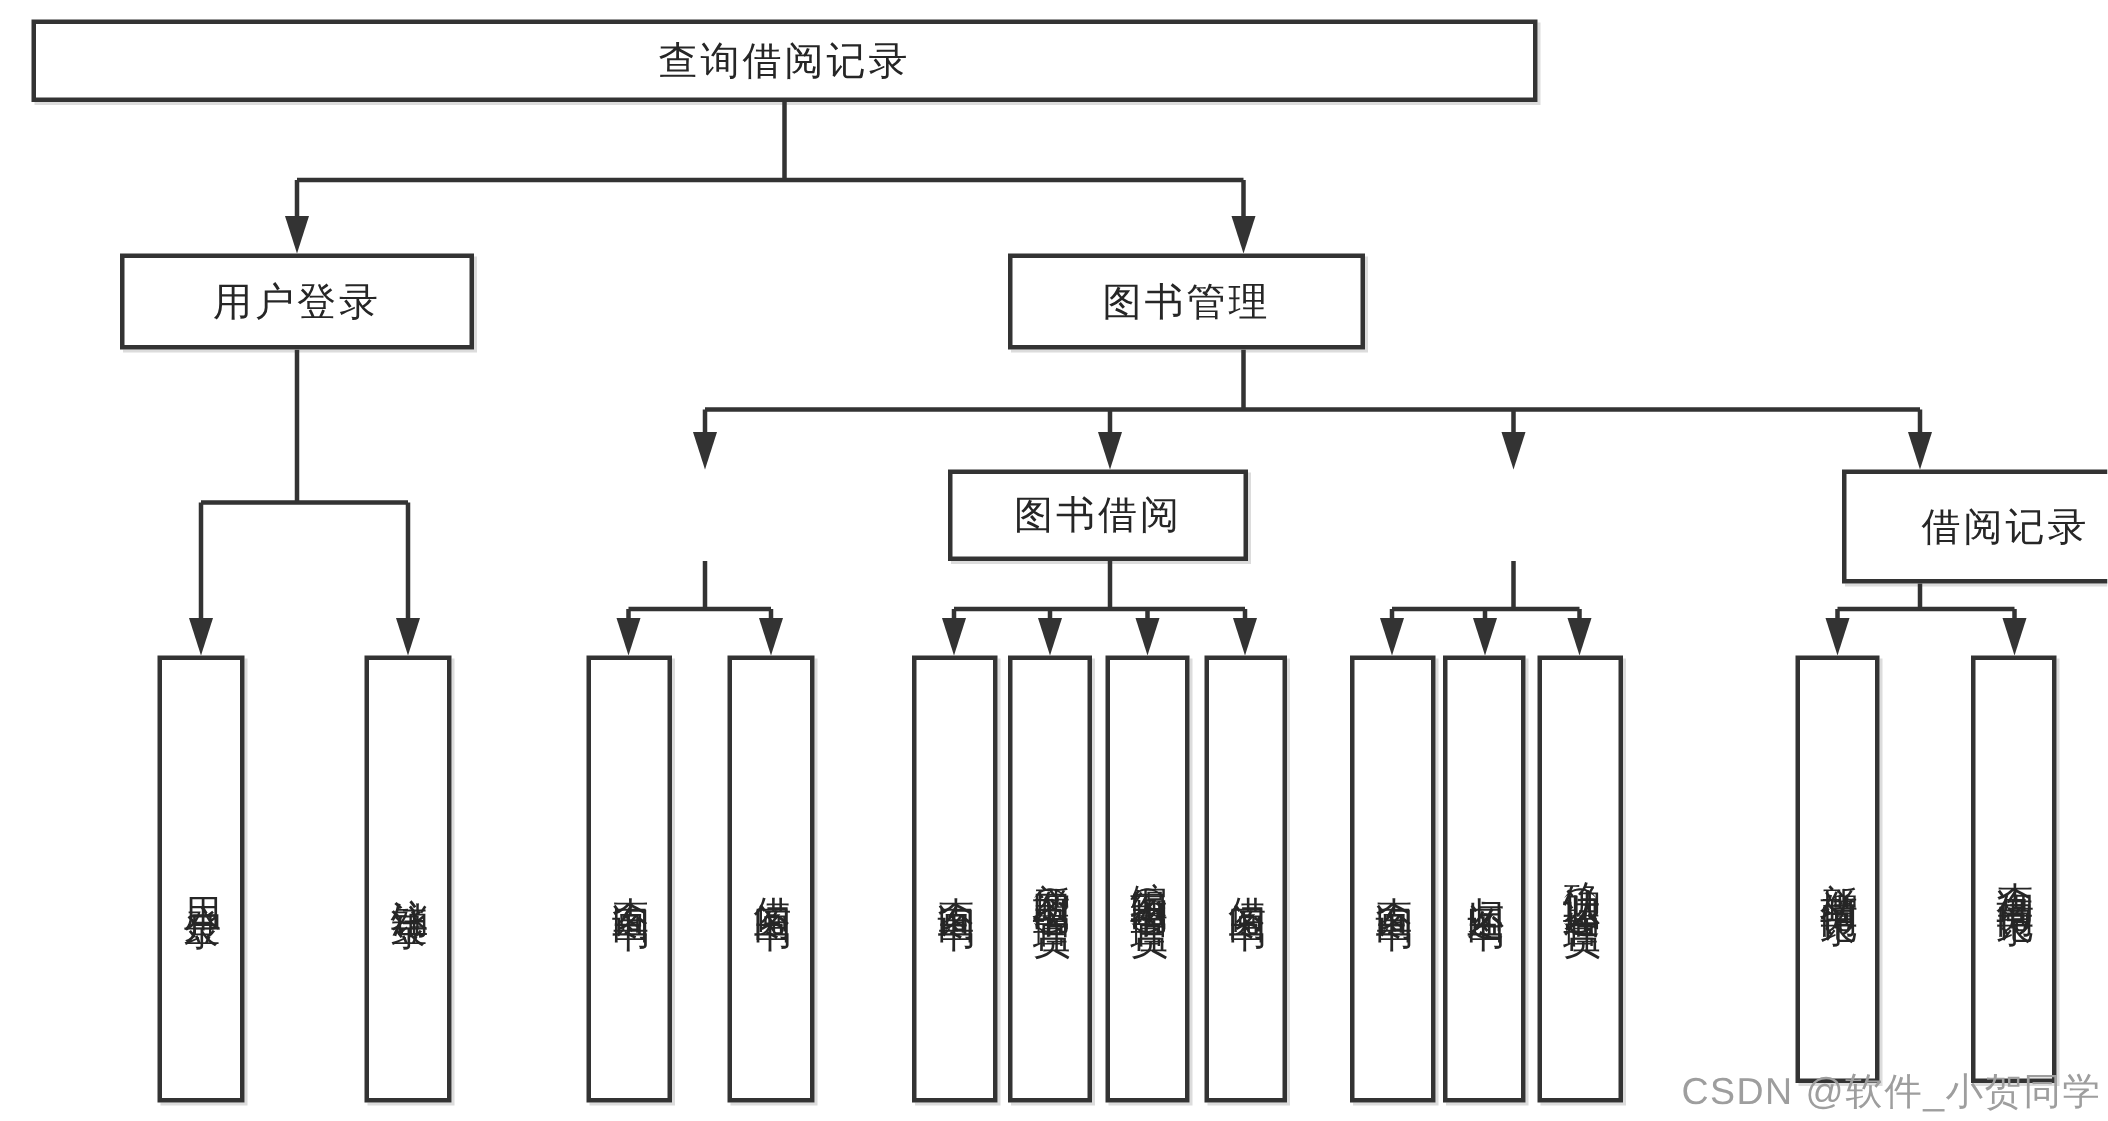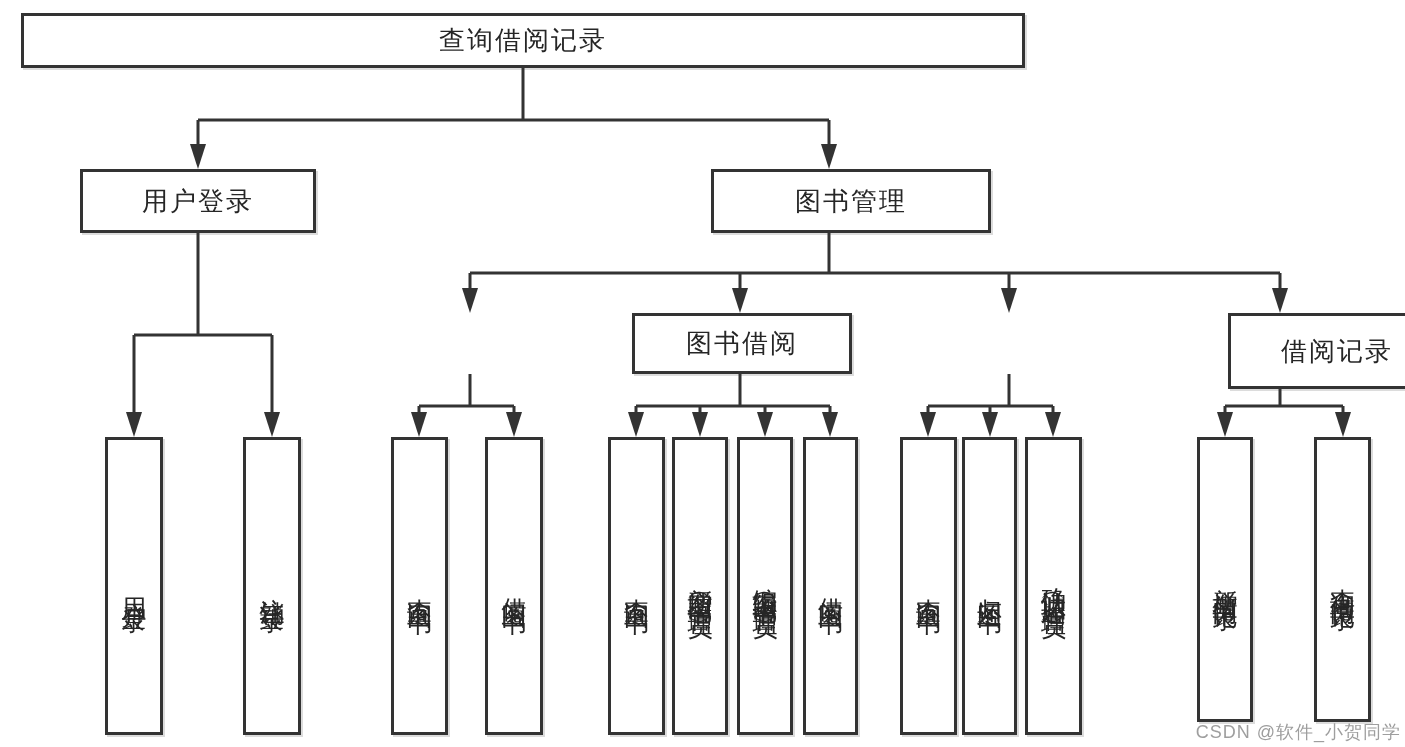--- a/index.html
+++ b/index.html
@@ -41,21 +41,21 @@
     writing-mode:vertical-rl;
     text-orientation:mixed;
     font-size:25px;
     letter-spacing:4px;
     line-height:1;
     color:var(--text);
   }
   #watermark{
     position:absolute;
     right:4px;bottom:3px;
-    font-size:18px;
+    font-size:25px;
     color:var(--watermark);
     letter-spacing:1px;
     white-space:nowrap;
     z-index:5;
   }
 </style>
 </head>
 <body>
 
 <div id="stage">
@@ -96,25 +96,25 @@
     <polygon points="1335,412 1351,412 1343,437"></polygon>
   </svg>
 
   <div class="node" style="left:21px;top:13px;width:1004px;height:55px">
     <span class="h-label">查询借阅记录</span>
   </div>
 
   <div class="node" style="left:80px;top:169px;width:236px;height:64px">
     <span class="h-label">用户登录</span>
   </div>
-  <div class="node" style="left:711px;top:169px;width:280px;height:64px">
+  <div class="node" style="left:672px;top:169px;width:238px;height:64px">
     <span class="h-label">图书管理</span>
   </div>
 
-  <div class="node" style="left:632px;top:313px;width:220px;height:61px">
+  <div class="node" style="left:632px;top:313px;width:200px;height:61px">
     <span class="h-label">图书借阅</span>
   </div>
   <div class="node" style="left:1228px;top:313px;width:218px;height:76px">
     <span class="h-label">借阅记录</span>
   </div>
 
   <div class="node leaf" style="left:105px;top:437px;width:58px;height:298px">
     <span class="v-label">用户登录</span>
   </div>
   <div class="node leaf" style="left:243px;top:437px;width:58px;height:298px">

